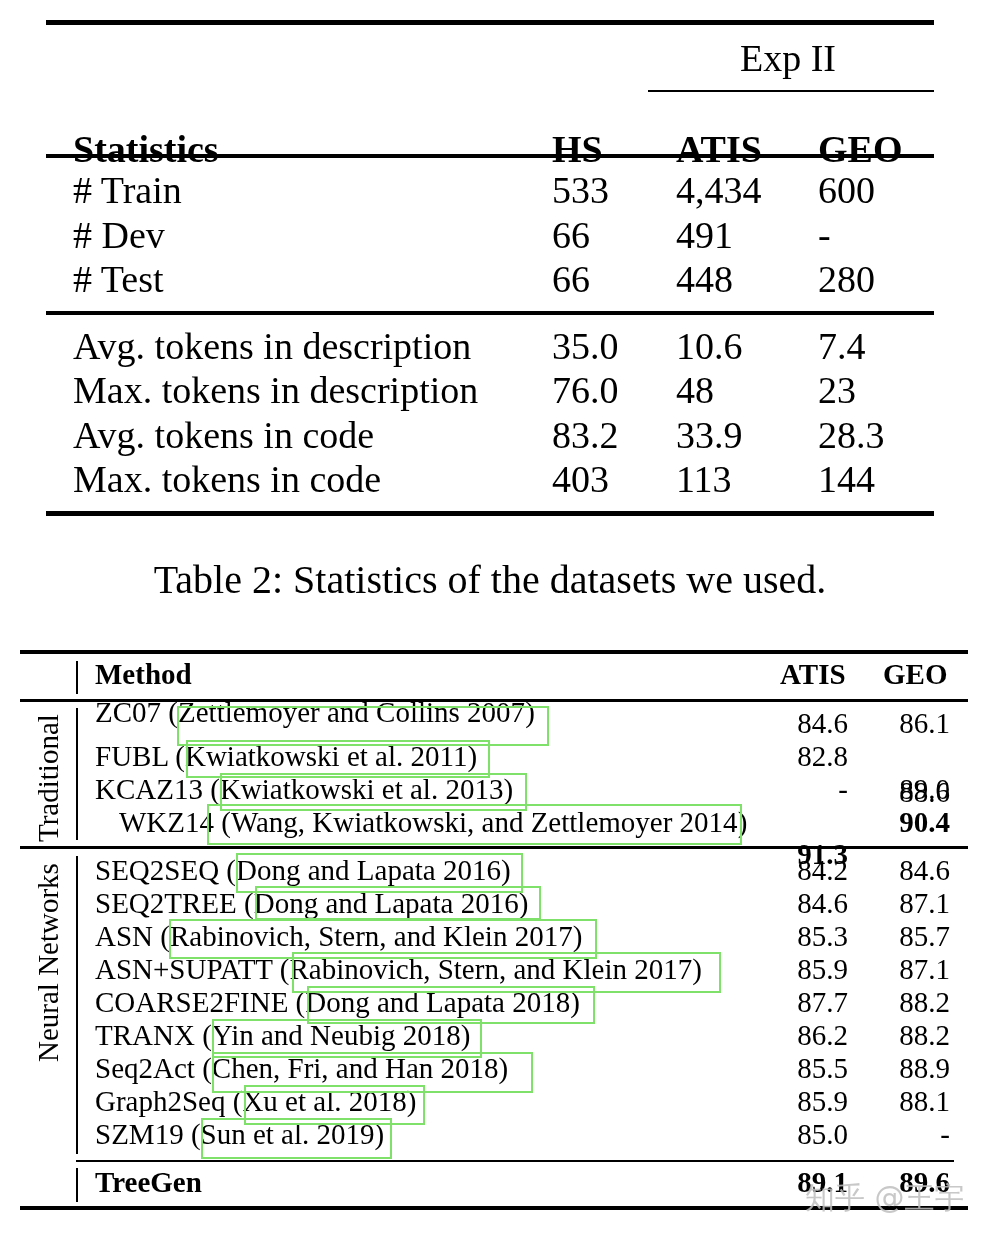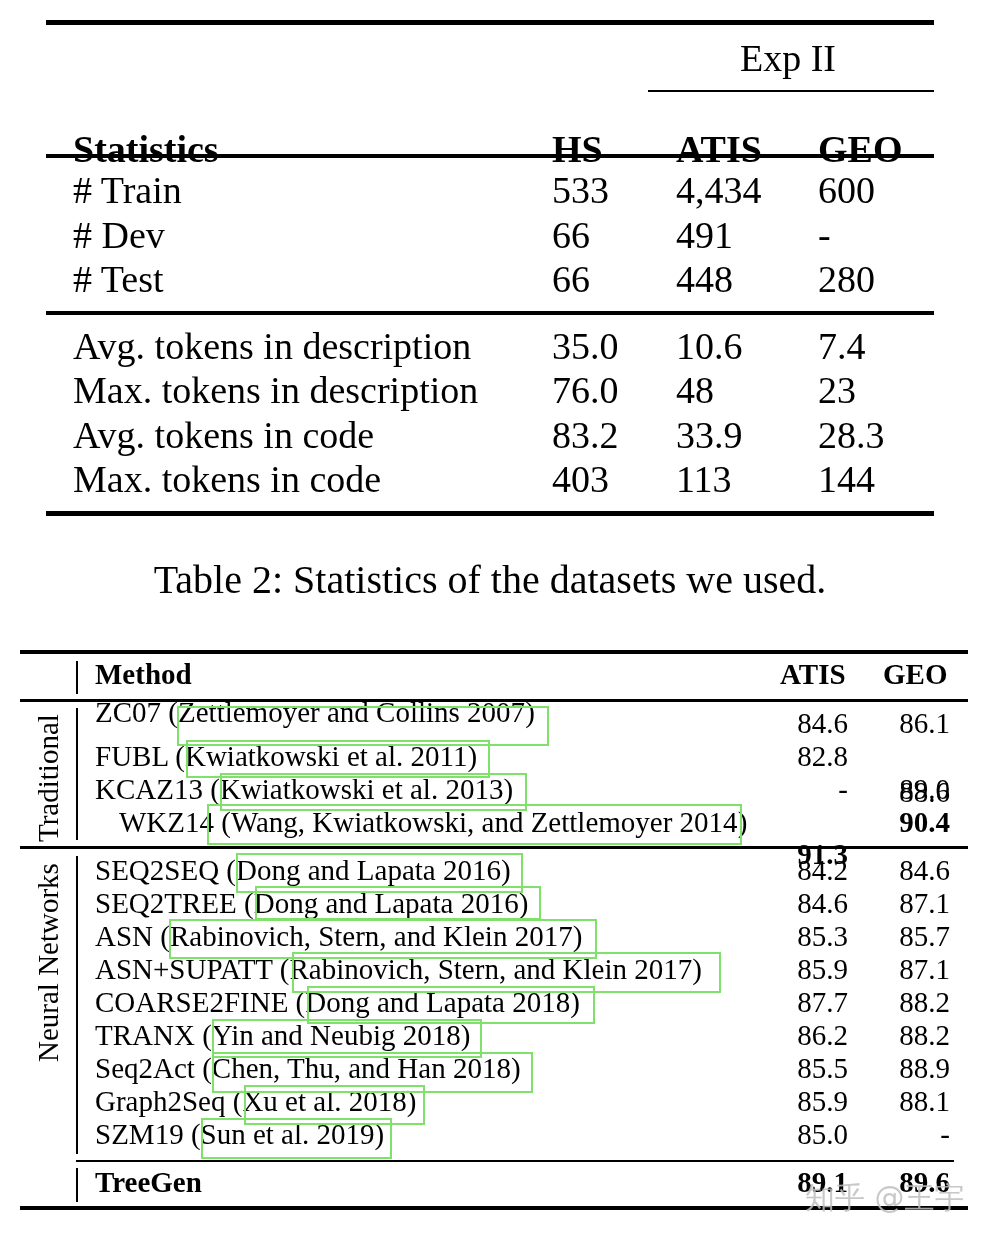--- a/index.html
+++ b/index.html
@@ -144,21 +144,21 @@
     <div class="abs t2" style="left:95px;top:986px;"><span>COARSE2FINE</span> (<span>Dong and Lapata 2018</span>)</div>
     <div class="abs t2 r" style="left:770px;width:78px;top:986px;">87.7</div>
     <div class="abs t2 r" style="left:870px;width:80px;top:986px;">88.2</div>
   </div>
   <div>
     <div class="abs t2" style="left:95px;top:1019px;"><span>TRANX</span> (<span>Yin and Neubig 2018</span>)</div>
     <div class="abs t2 r" style="left:770px;width:78px;top:1019px;">86.2</div>
     <div class="abs t2 r" style="left:870px;width:80px;top:1019px;">88.2</div>
   </div>
   <div>
-    <div class="abs t2" style="left:95px;top:1052px;"><span>Seq2Act</span> (<span>Chen, Thu, and Han 2018</span>)</div>
+    <div class="abs t2" style="left:95px;top:1052px;"><span>Seq2Act</span> (<span>Chen, Fri, and Han 2018</span>)</div>
     <div class="abs t2 r" style="left:770px;width:78px;top:1052px;">85.5</div>
     <div class="abs t2 r" style="left:870px;width:80px;top:1052px;">88.9</div>
   </div>
   <div>
     <div class="abs t2" style="left:95px;top:1085px;"><span>Graph2Seq</span> (<span>Xu et al. 2018</span>)</div>
     <div class="abs t2 r" style="left:770px;width:78px;top:1085px;">85.9</div>
     <div class="abs t2 r" style="left:870px;width:80px;top:1085px;">88.1</div>
   </div>
   <div>
     <div class="abs t2" style="left:95px;top:1118px;"><span>SZM19</span> (<span>Sun et al. 2019</span>)</div>

